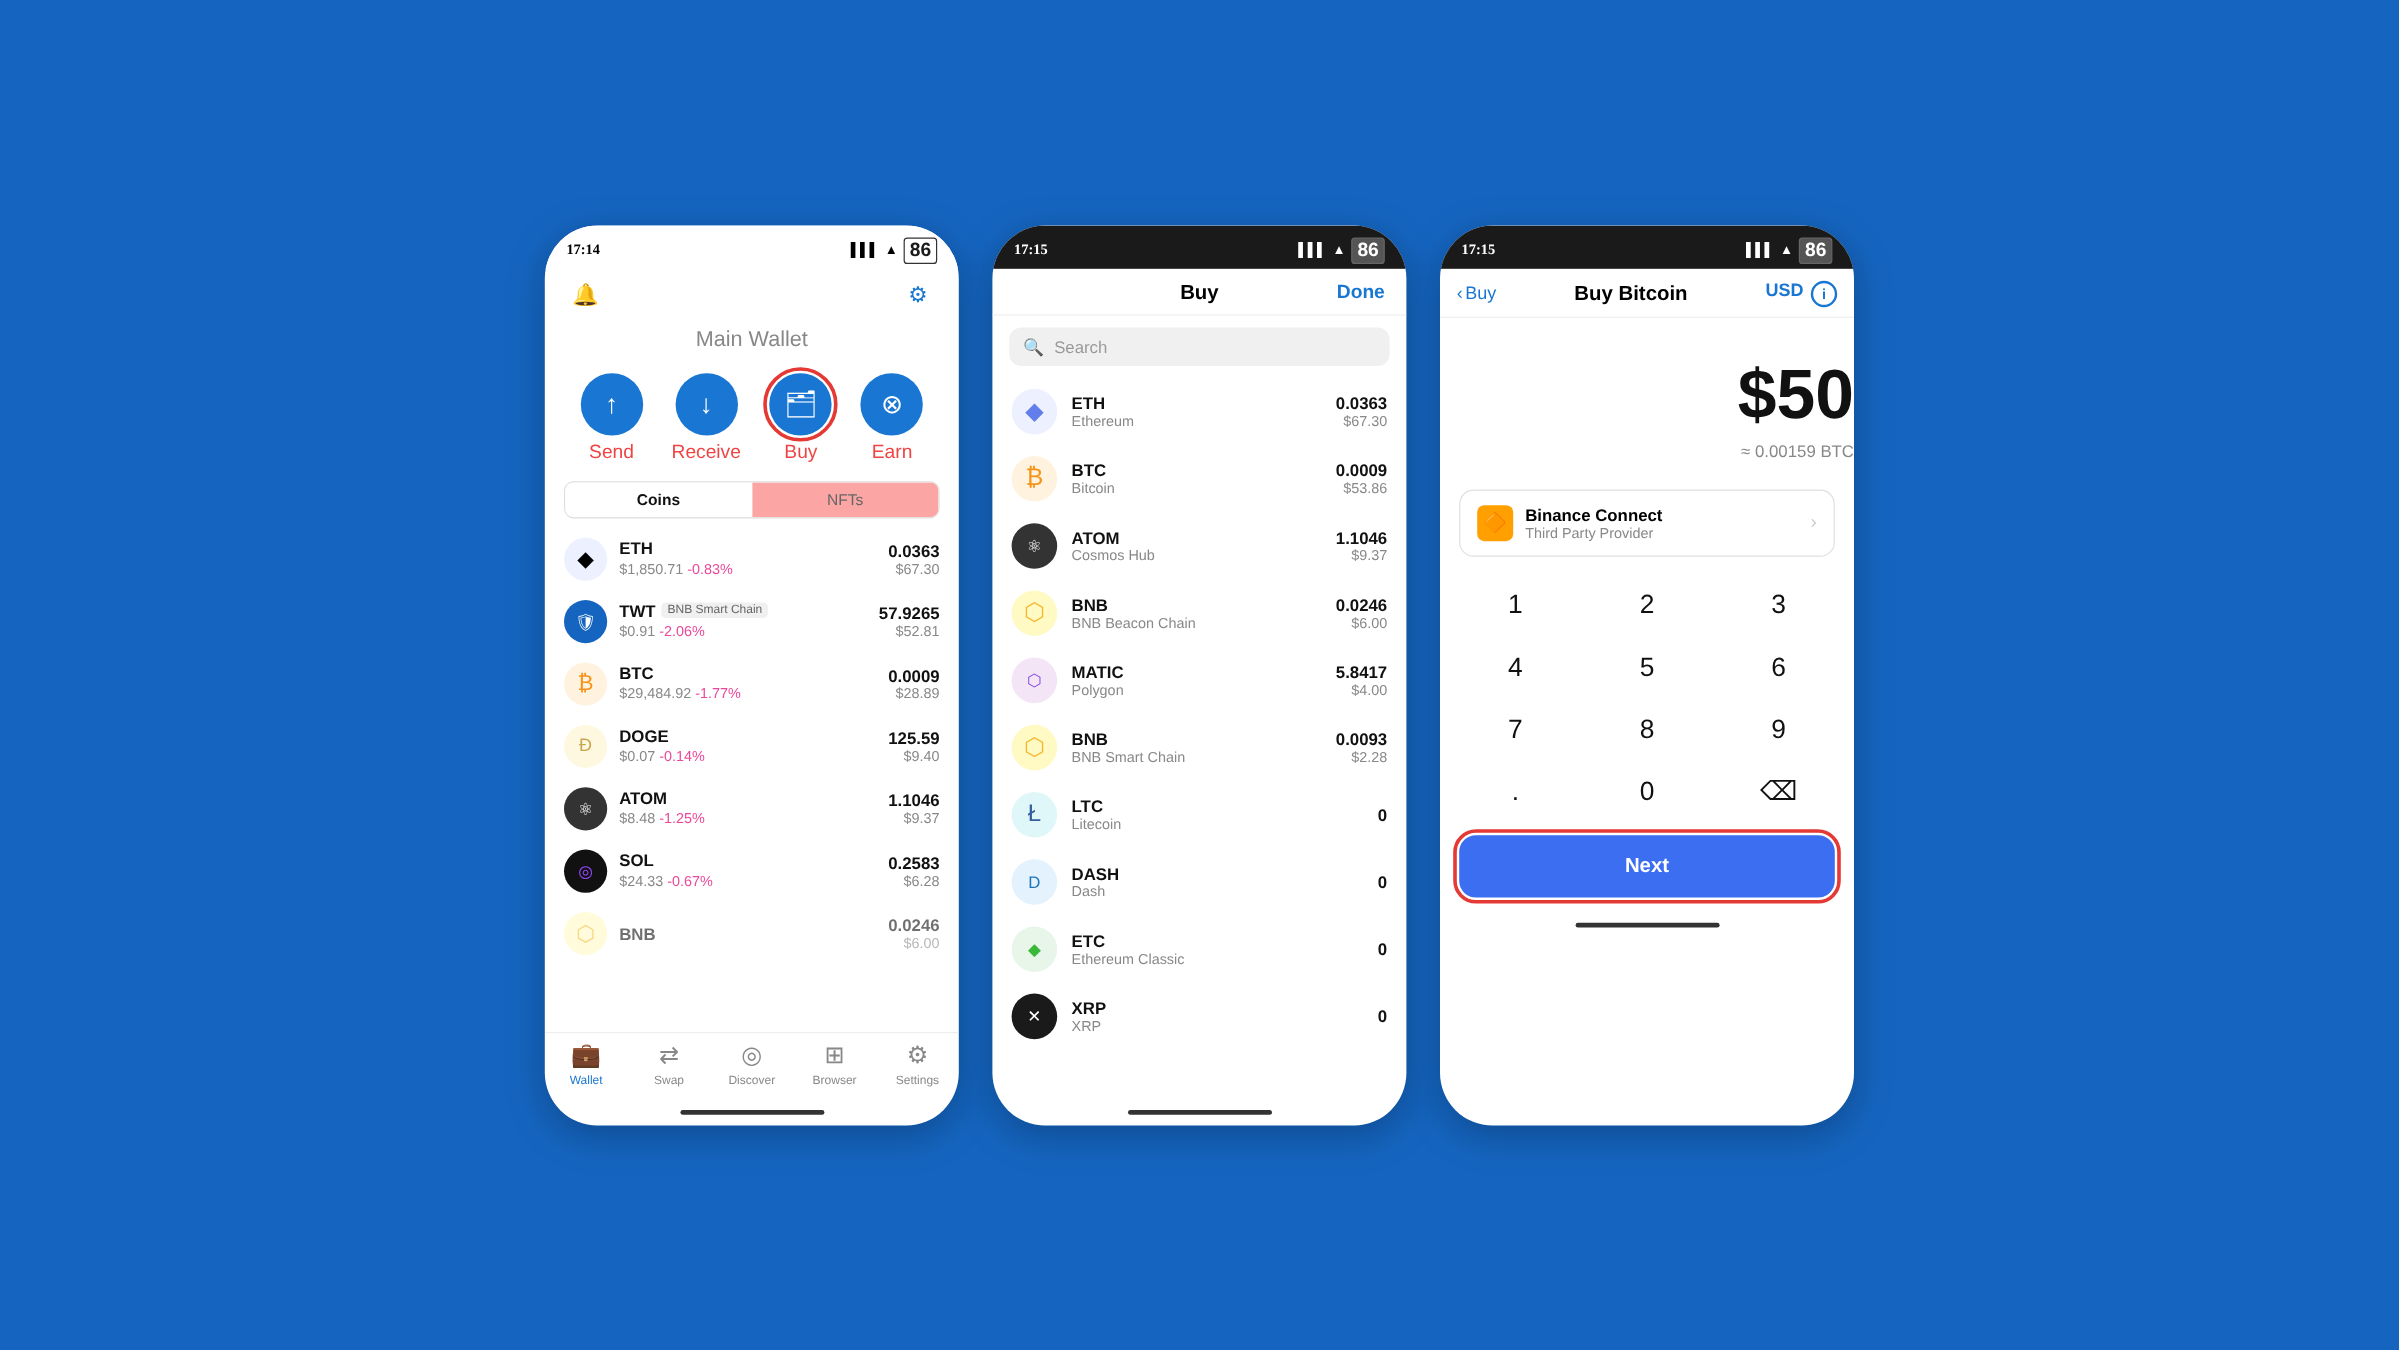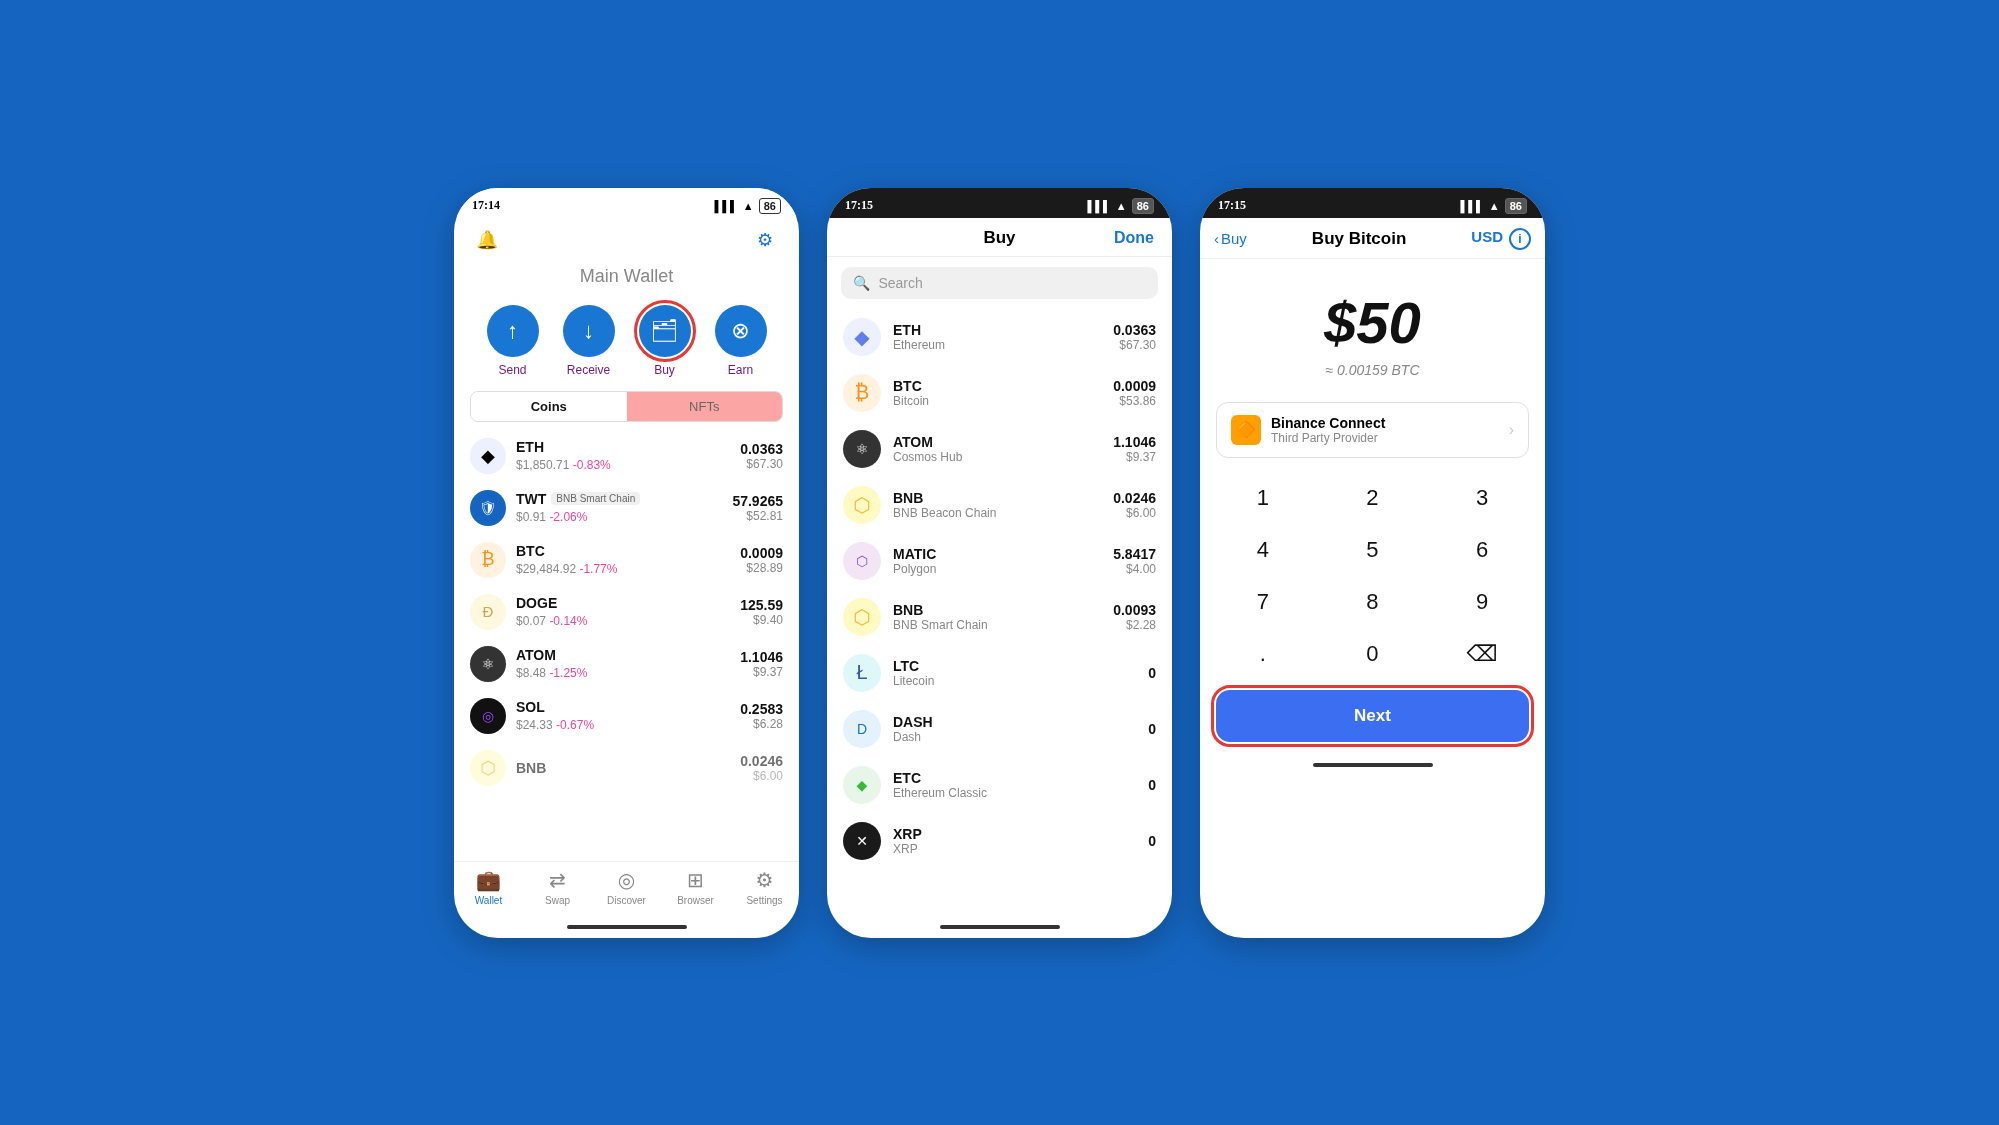--- a/index.html
+++ b/index.html
@@ -39,21 +39,21 @@
       color: white;
     }
     .status-time { font-weight: 700; font-size: 12px; font-family: Liberation Serif, serif; }
     .status-icons { display: flex; align-items: center; gap: 5px; font-size: 11px; }
     .battery-badge {
       background: white;
       color: #1a1a1a;
       border: 1.5px solid #333;
       border-radius: 3px;
       padding: 1px 4px;
-      font-size: 11px;
+      font-size: 16px;
       font-weight: 700;
     }
     .battery-badge.dark-bg {
       background: #555;
       color: white;
       border-color: #666;
     }
 
     
     .screen1-content {
@@ -112,22 +112,22 @@
       align-items: center;
       justify-content: center;
       font-size: 22px;
       color: white;
     }
     .action-circle.highlighted {
       outline: 3px solid #e53935;
       outline-offset: 2px;
     }
     .action-label {
-      font-size: 12px;
-      color: #701a75;
+      font-size: 16px;
+      color: #ef4444;
     }
     .tab-switcher {
       display: flex;
       margin: 0 16px 8px;
       border: 1.5px solid #ddd;
       border-radius: 8px;
       overflow: hidden;
     }
     .tab-opt {
       flex: 1;
@@ -265,23 +265,22 @@
     .screen3-title { flex: 1; text-align: center; font-size: 17px; font-weight: 700; }
     .currency-btn { color: #1976d2; font-size: 15px; font-weight: 600; }
     .info-icon {
       width: 22px; height: 22px;
       border: 2px solid #1976d2;
       border-radius: 50%;
       display: flex; align-items: center; justify-content: center;
       color: #1976d2; font-size: 12px; font-weight: 700;
     }
     .amount-display {
-      text-align: center;
+      text-align: right;
       padding: 30px 0 10px;
-      font-style: italic;
     }
     .amount-big {
       font-size: 58px;
       font-weight: 800;
       color: #111;
     }
     .amount-btc {
       font-size: 14px;
       color: #888;
       margin-top: 6px;

